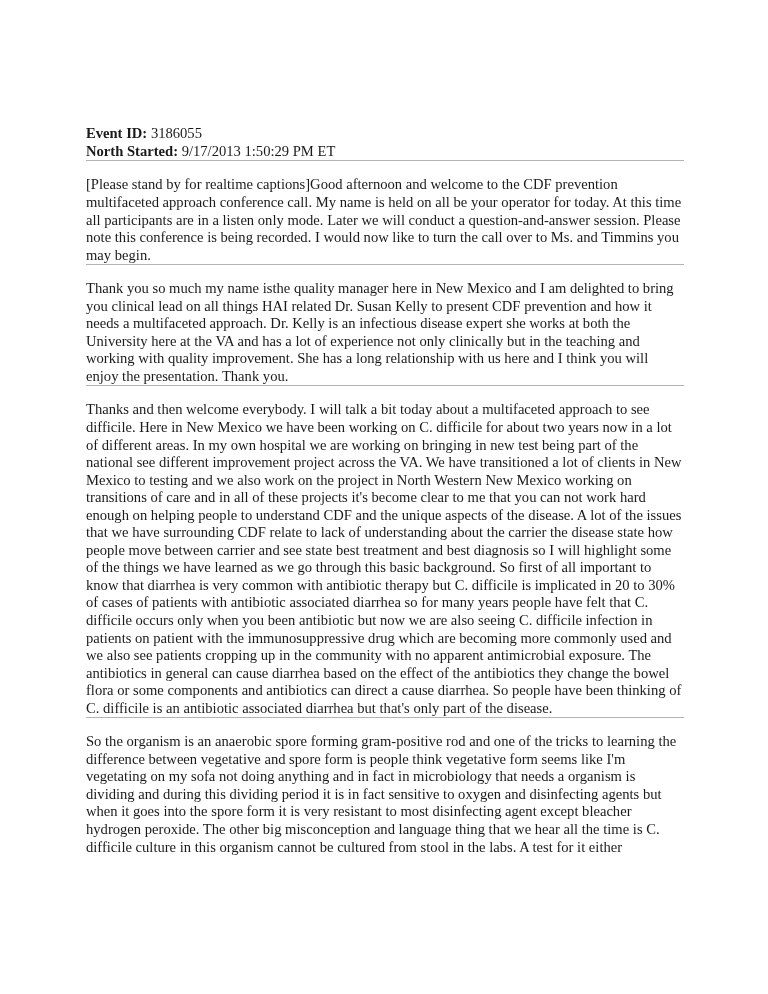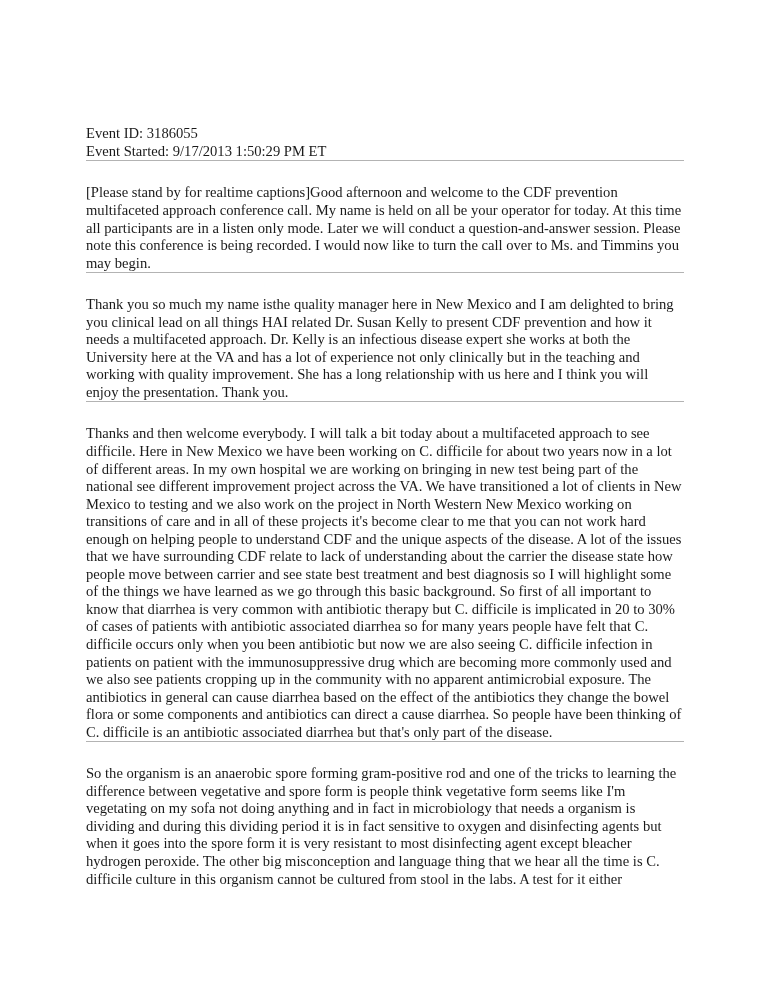--- a/index.html
+++ b/index.html
@@ -32,21 +32,21 @@
   }
   .meta-block {
     font-size: 14.6px;
     line-height: 18.2px;
     margin: 0 0 0 0;
   }
   .meta-line {
     white-space: nowrap;
   }
   .meta-label {
-    font-weight: normal;
+    font-weight: bold;
   }
   .meta-value {
     font-weight: normal;
   }
   hr.divider {
     border: 0;
     border-top: 1.5px solid #b3b3b3;
     margin: 0;
     padding: 0;
     height: 0;
@@ -54,36 +54,36 @@
   }
   .sep-after-meta { margin-top: 30px; }
   .para {
     font-size: 14.6px;
     line-height: 17.55px;
     text-align: left;
     margin: 0;
     padding: 0;
     hyphens: none;
   }
-  .gap-before-para { margin-top: 23px; }
+  .gap-before-para { margin-top: 15px; }
   .gap-before-rule { margin-top: 14px; }
 </style>
 </head>
 <body>
 
 <div class="page">
   <div class="content">
 
     <div class="meta-block">
       <div class="meta-line">
         <span class="meta-label">Event ID:</span>
         <span class="meta-value">3186055</span>
       </div>
       <div class="meta-line">
-        <span class="meta-label">Event Started:</span>
+        <span class="meta-label">North Started:</span>
         <span class="meta-value">9/17/2013 1:50:29 PM ET</span>
       </div>
     </div>
 
     <hr class="divider sep-after-meta">
 
     <p class="para gap-before-para">[Please stand by for realtime captions]Good afternoon and welcome to the CDF prevention multifaceted approach conference call. My name is held on all be your operator for today. At this time all participants are in a listen only mode. Later we will conduct a question-and-answer session. Please note this conference is being recorded. I would now like to turn the call over to Ms. and Timmins you may begin.</p>
 
     <hr class="divider gap-before-rule">
 

